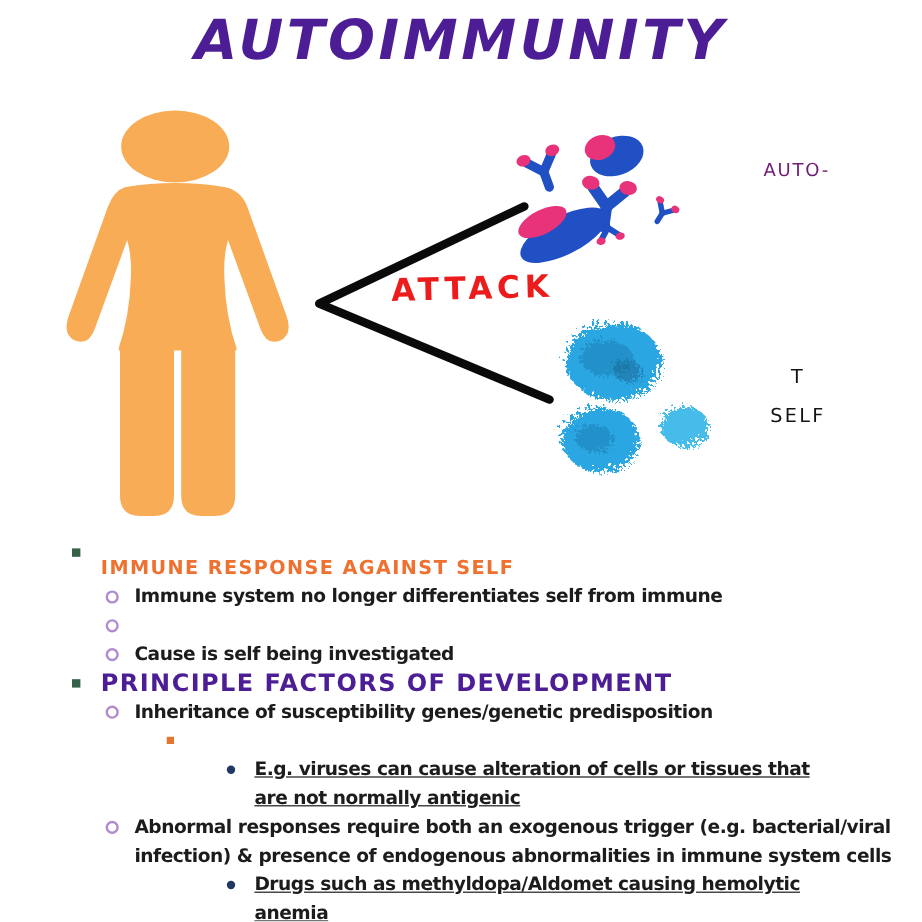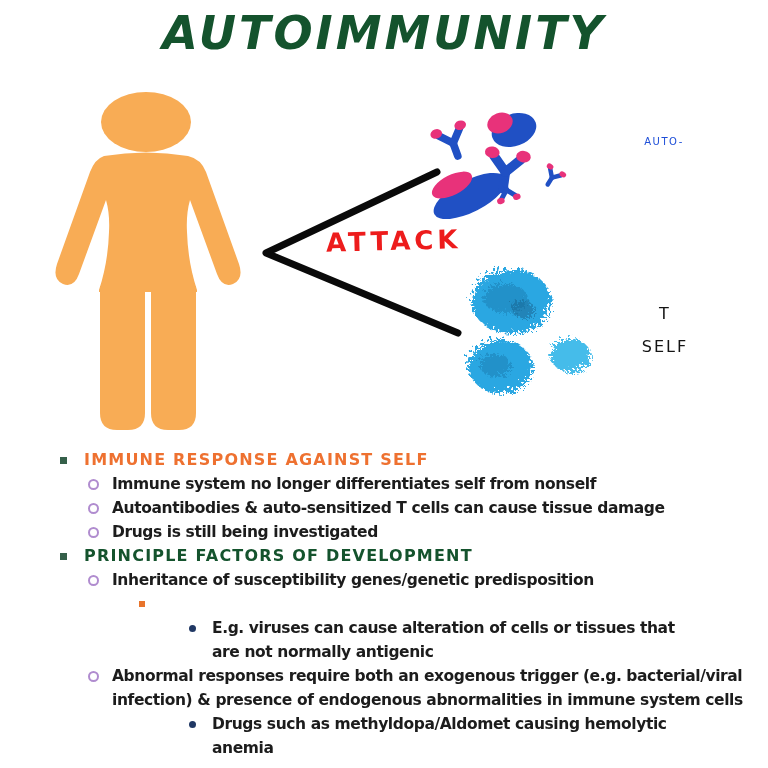--- a/index.html
+++ b/index.html
@@ -2,46 +2,46 @@
 <html><head>
 <meta charset="utf-8">
 <style>
   html,body{margin:0;padding:0;}
   body{width:768px;height:768px;overflow:hidden;background:#ffffff;
        font-family:"DejaVu Sans","Liberation Sans",sans-serif;}
   .page{position:relative;width:768px;height:768px;background:#ffffff;overflow:hidden;}
 
   .title{position:absolute;top:6px;left:0;width:768px;margin:0;text-align:center;
          font-size:46px;font-weight:bold;font-style:italic;letter-spacing:3px;
-         color:#14532d;}
+         color:#4c1d95;}
 
   .illustration{position:absolute;left:0;top:0;width:768px;height:768px;pointer-events:none;}
 
   .attack{position:absolute;left:326px;top:226px;color:#ED1C1C;font-weight:bold;
           font-size:26px;letter-spacing:4px;transform:rotate(-1.5deg);}
 
   .ab-label{position:absolute;left:585px;top:130px;width:158px;text-align:center;
-            font-size:10px;line-height:24px;letter-spacing:1.5px;color:#1d4ed8;}
+            font-size:15px;line-height:24px;letter-spacing:1.5px;color:#701a75;}
   .tc-label{position:absolute;left:613px;top:297px;width:104px;text-align:center;
             font-size:16px;line-height:33px;letter-spacing:2px;color:#141414;}
 
   .list{position:absolute;left:58px;top:448px;width:688px;}
   .item{display:flex;align-items:flex-start;
         font-size:15.5px;line-height:24px;font-weight:bold;color:#1C1C1C;
         letter-spacing:-0.4px;}
   .item .bullet{flex:none;width:26px;display:flex;justify-content:flex-start;
                 align-items:center;height:24px;}
   .l1{padding-left:0;}
   .l2{padding-left:28px;}
   .l3{padding-left:78px;}
-  .l4{padding-left:128px;}
+  .l4{padding-left:128px;text-decoration:underline;}
   .l4 .txt{max-width:470px;}
 
-  .h-orange{color:#EE7130;font-size:16px;letter-spacing:1.2px;}
-  .h-purple{color:#14532d;font-size:16px;letter-spacing:1.2px;}
+  .h-orange{color:#EE7130;font-size:16px;letter-spacing:1.2px;margin-top:13px;}
+  .h-purple{color:#4c1d95;font-size:20px;letter-spacing:1.2px;}
 
   .sq-green::before{content:"";width:7px;height:7px;background:#35604A;margin-left:2px;}
   .circ-purple::before{content:"";width:7px;height:7px;border:2px solid #B08CCF;
                        border-radius:50%;margin-left:2px;background:transparent;}
   .sq-orange::before{content:"";width:6px;height:6px;background:#E8742C;margin-left:3px;}
   .dot-navy::before{content:"";width:7px;height:7px;background:#203864;border-radius:50%;
                     margin-left:3px;}
 </style>
 </head>
 <body>
@@ -111,31 +111,30 @@
 
   <div class="list">
 
     <div class="item l1">
       <span class="bullet sq-green"></span>
       <span class="txt h-orange">IMMUNE RESPONSE AGAINST SELF</span>
     </div>
 
     <div class="item l2">
       <span class="bullet circ-purple"></span>
-      <span class="txt">Immune system no longer differentiates self from nonself</span>
+      <span class="txt">Immune system no longer differentiates self from immune</span>
     </div>
 
     <div class="item l2">
       <span class="bullet circ-purple"></span>
-      <span class="txt">Autoantibodies &amp; auto-sensitized T cells can cause tissue damage</span>
     </div>
 
     <div class="item l2">
       <span class="bullet circ-purple"></span>
-      <span class="txt">Drugs is still being investigated</span>
+      <span class="txt">Cause is self being investigated</span>
     </div>
 
     <div class="item l1">
       <span class="bullet sq-green"></span>
       <span class="txt h-purple">PRINCIPLE FACTORS OF DEVELOPMENT</span>
     </div>
 
     <div class="item l2">
       <span class="bullet circ-purple"></span>
       <span class="txt">Inheritance of susceptibility genes/genetic predisposition</span>

